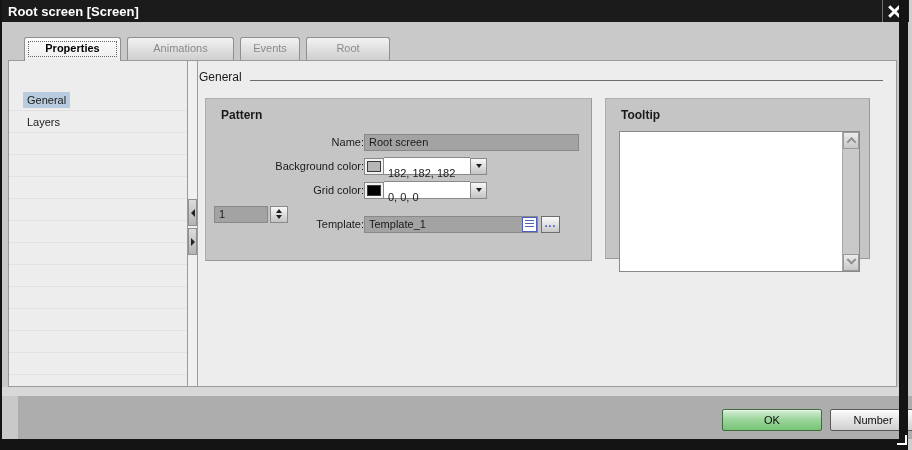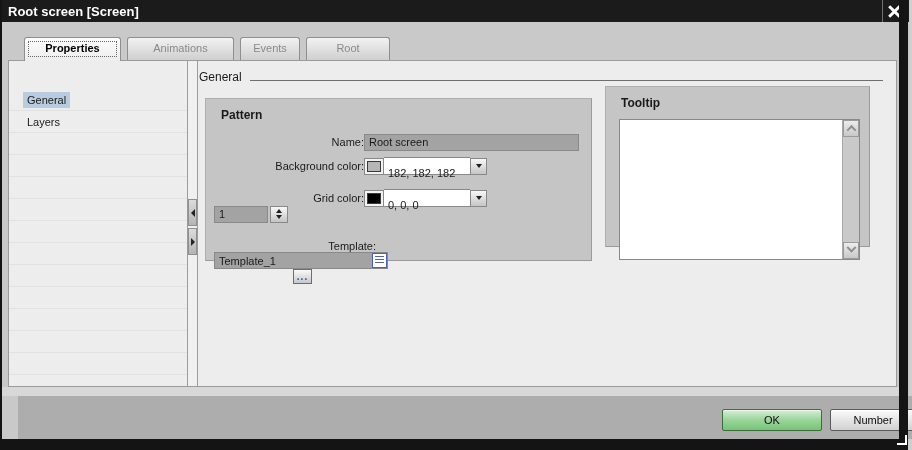--- a/index.html
+++ b/index.html
@@ -43,26 +43,26 @@
   .tri-left { width: 0; height: 0; border-top: 4px solid transparent; border-bottom: 4px solid transparent; border-right: 4px solid #222; }
   .tri-right { width: 0; height: 0; border-top: 4px solid transparent; border-bottom: 4px solid transparent; border-left: 4px solid #222; }
 
   
   .section-header { position: absolute; left: 199px; top: 70px; width: 684px; display: flex; align-items: baseline; font-size: 12px; }
   .section-header .rule { flex: 1; border-bottom: 1px solid #6e6e6e; margin-left: 8px; height: 11px; }
 
   
   .groupbox { position: absolute; background: #c5c5c5; border: 1px solid #aeaeae; border-right-color: #9a9a9a; border-bottom-color: #9a9a9a; }
   .group-pattern { left: 205px; top: 98px; width: 387px; height: 163px; }
-  .group-tooltip { left: 605px; top: 86px; width: 265px; height: 161px; text-decoration: underline; }
+  .group-tooltip { left: 605px; top: 98px; width: 265px; height: 161px; text-decoration: underline; }
   .group-title { position: absolute; left: 15px; top: 9px; font-size: 12px; font-weight: bold; }
 
   .frow { position: absolute; left: 8px; display: flex; align-items: center; height: 18px; }
   .frow .flabel { width: 150px; text-align: right; }
-  .row-name { top: 34px; } .row-bg { top: 58px; } .row-grid { top: 90px; } .row-num { top: 106px; } .row-tpl { top: 141px; flex-direction: column; }
+  .row-name { top: 34px; } .row-bg { top: 58px; } .row-grid { top: 82px; } .row-num { top: 106px; } .row-tpl { top: 116px; }
 
   .text-input { height: 17px; border: 1px solid #898989; background: #a3a3a3; font: 11px "Liberation Sans", sans-serif; padding: 0 4px; color: #1a1a1a; }
   .input-name { width: 215px; }
   .input-number { width: 54px; }
 
   .swatch-btn { width: 20px; height: 17px; border: 1px solid #898989; background: #f2f2f2; padding: 2px; cursor: pointer; }
   .swatch-fill { width: 100%; height: 100%; border: 1px solid #3a3a3a; }
   .combo-value { width: 86px; height: 17px; background: #fff; border-top: 1px solid #898989; border-bottom: 1px solid #898989; line-height: 15px; padding: 8px 4px; cursor: default; }
   .arrow-btn { width: 17px; height: 17px; border: 1px solid #898989; background: linear-gradient(#f8f8f8, #c4c4c4); display: flex; align-items: center; justify-content: center; cursor: pointer; }
   .tri-down { width: 0; height: 0; border-left: 3.5px solid transparent; border-right: 3.5px solid transparent; border-top: 4px solid #1d1d1d; }

